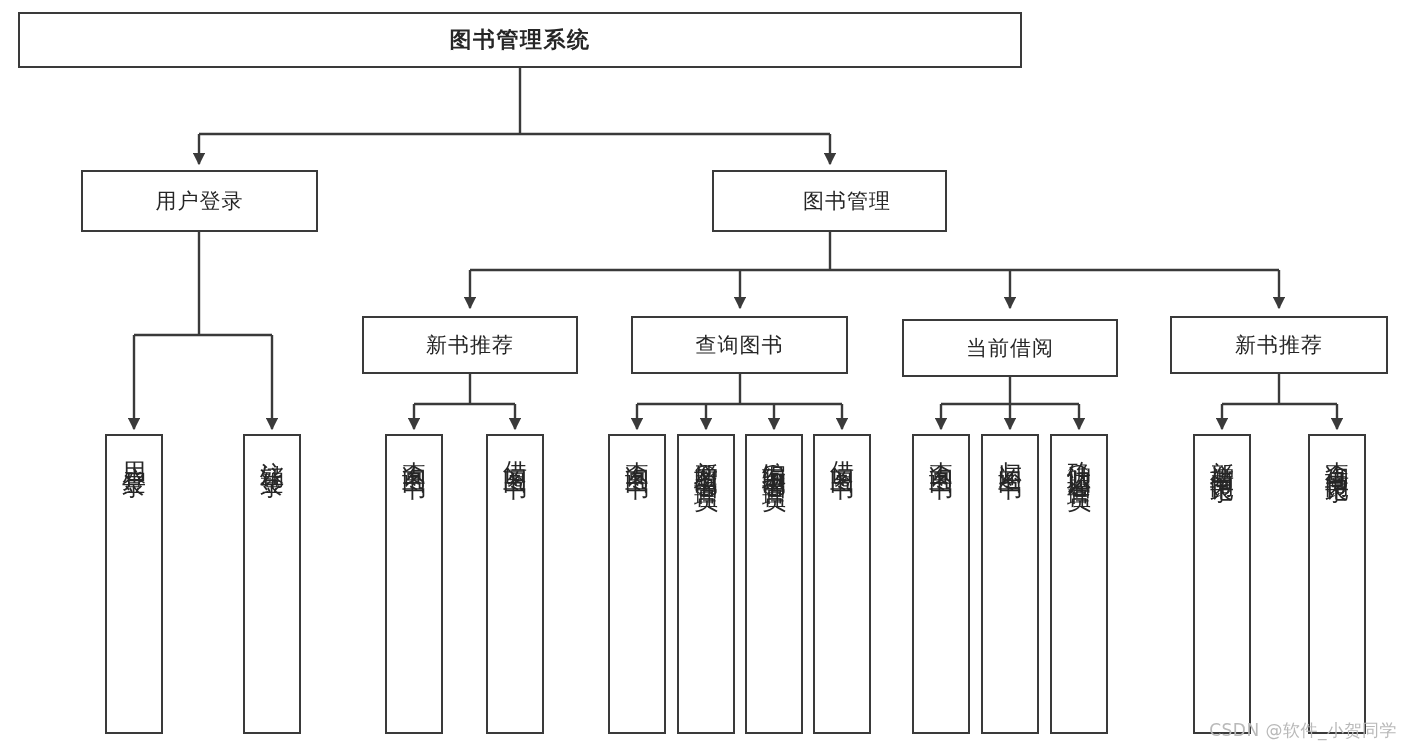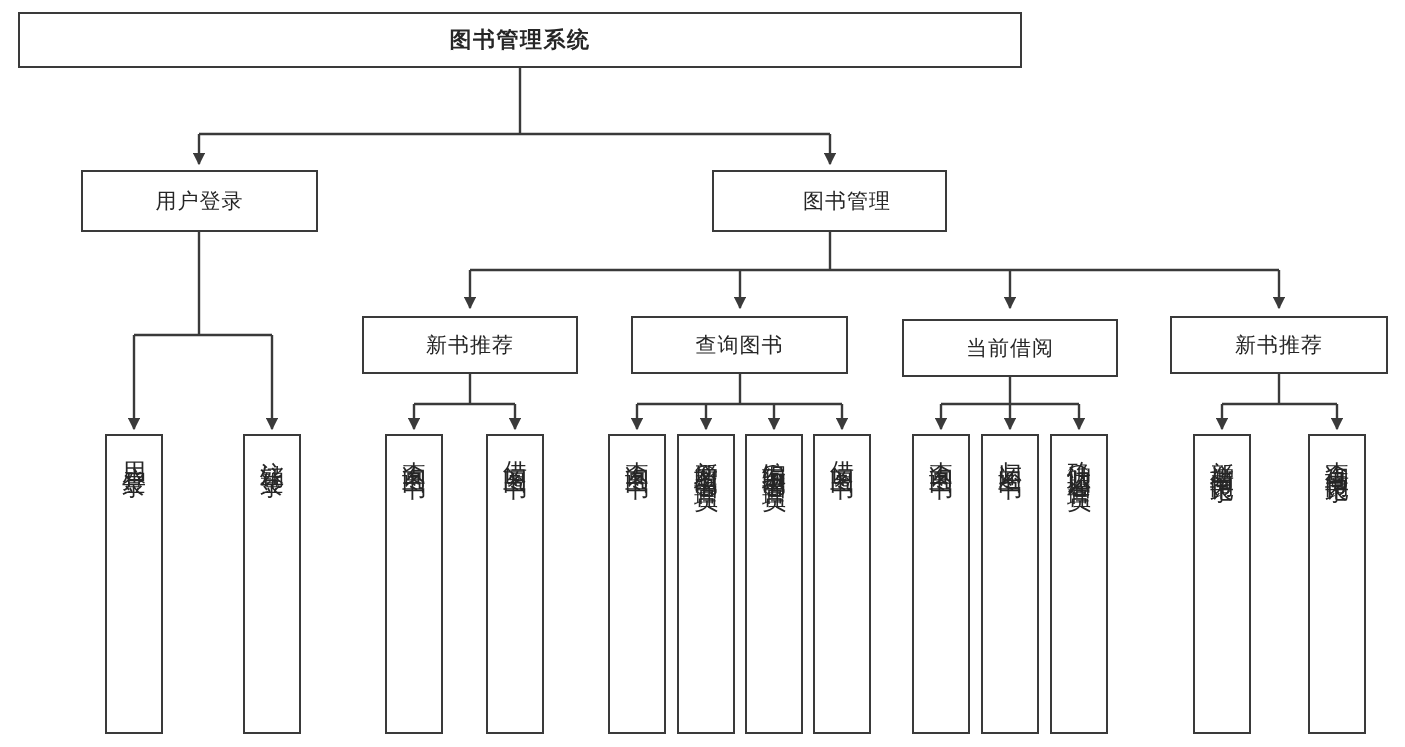--- a/index.html
+++ b/index.html
@@ -190,14 +190,15 @@
     <span class="label">确认归还（管理员）</span>
   </div>
 
   <div class="node v tall" style="left:1193px;top:434px;width:58px;height:300px;">
     <span class="label">新增借阅记录</span>
   </div>
   <div class="node v tall" style="left:1308px;top:434px;width:58px;height:300px;">
     <span class="label">查询借阅记录</span>
   </div>
 
+  <div class="watermark">CSDN @软件_小贺同学</div>
 
 </div>
 
 </body></html>

